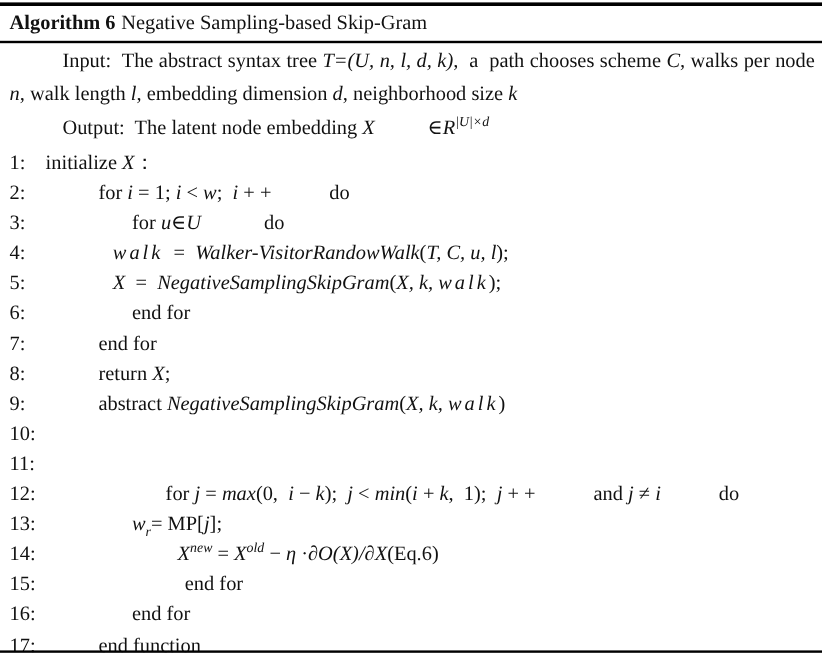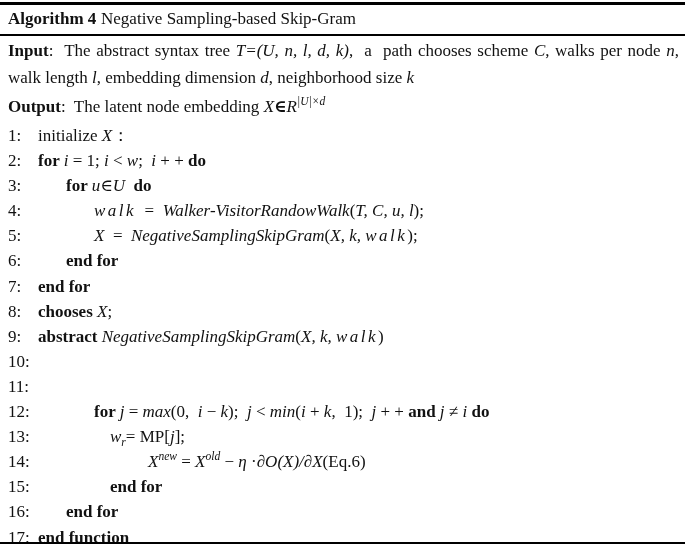--- a/index.html
+++ b/index.html
@@ -19,34 +19,34 @@
   .pre.output{text-align:left;}
   #lines{padding:2px 0 0 8px;}
   .line{display:flex;align-items:baseline;height:25.1px;line-height:25.1px;}
   .num{flex:0 0 30px;}
   .stmt{white-space:nowrap;text-align:right;}
   .ind-0{margin-left:0;}
   .ind-1{margin-left:28px;}
   .ind-2{margin-left:56px;}
   .ind-3{margin-left:72px;}
   .ind-4{margin-left:110px;}
-  .b{font-weight:bold;}
+  .b{font-weight:normal;margin-left:44px;}
   .i{font-style:italic;}
   .bi{font-weight:normal;font-style:italic;}
   .sp{font-style:italic;letter-spacing:2.5px;}
   .sup{font-size:0.68em;vertical-align:super;line-height:0;}
   .sub{font-size:0.68em;vertical-align:sub;line-height:0;}
 </style>
 </head>
 <body>
 
 <div class="algo">
   <div class="rule rule-top"></div>
   <div class="algo-header">
-    <span class="label">Algorithm 4</span><span>Negative Sampling-based Skip-Gram</span>
+    <span class="label">Algorithm 6</span><span>Negative Sampling-based Skip-Gram</span>
   </div>
   <div class="rule rule-mid"></div>
   <p class="pre input"><span class="b">Input</span><span>:&nbsp; The abstract syntax tree </span><span class="bi">T=(U, n, l, d, k)</span><span>,&nbsp; a&nbsp; path chooses scheme </span><span class="i">C</span><span>, walks per node </span><span class="i">n</span><span>, walk length </span><span class="i">l</span><span>, embedding dimension </span><span class="i">d</span><span>, neighborhood size </span><span class="i">k</span></p>
   <p class="pre output"><span class="b">Output</span><span>:&nbsp; The latent node embedding </span><span class="bi">X</span><span class="b">∈</span><span class="i">R</span><span class="sup i">|U|×d</span></p>
   <div id="lines">
       <div class="line">
         <span class="num">1:</span>
         <span class="stmt ind-0"><span>initialize </span><span class="i">X</span><span>：</span></span>
       </div>
       <div class="line">
@@ -68,21 +68,21 @@
       <div class="line">
         <span class="num">6:</span>
         <span class="stmt ind-1"><span class="b">end for</span></span>
       </div>
       <div class="line">
         <span class="num">7:</span>
         <span class="stmt ind-0"><span class="b">end for</span></span>
       </div>
       <div class="line">
         <span class="num">8:</span>
-        <span class="stmt ind-0"><span class="b">chooses </span><span class="i">X</span><span>;</span></span>
+        <span class="stmt ind-0"><span class="b">return </span><span class="i">X</span><span>;</span></span>
       </div>
       <div class="line">
         <span class="num">9:</span>
         <span class="stmt ind-0"><span class="b">abstract </span><span class="i">NegativeSamplingSkipGram</span><span>(</span><span class="i">X, k, </span><span class="sp">walk</span><span>)</span></span>
       </div>
       <div class="line">
         <span class="num">10:</span>
       </div>
       <div class="line">
         <span class="num">11:</span>

